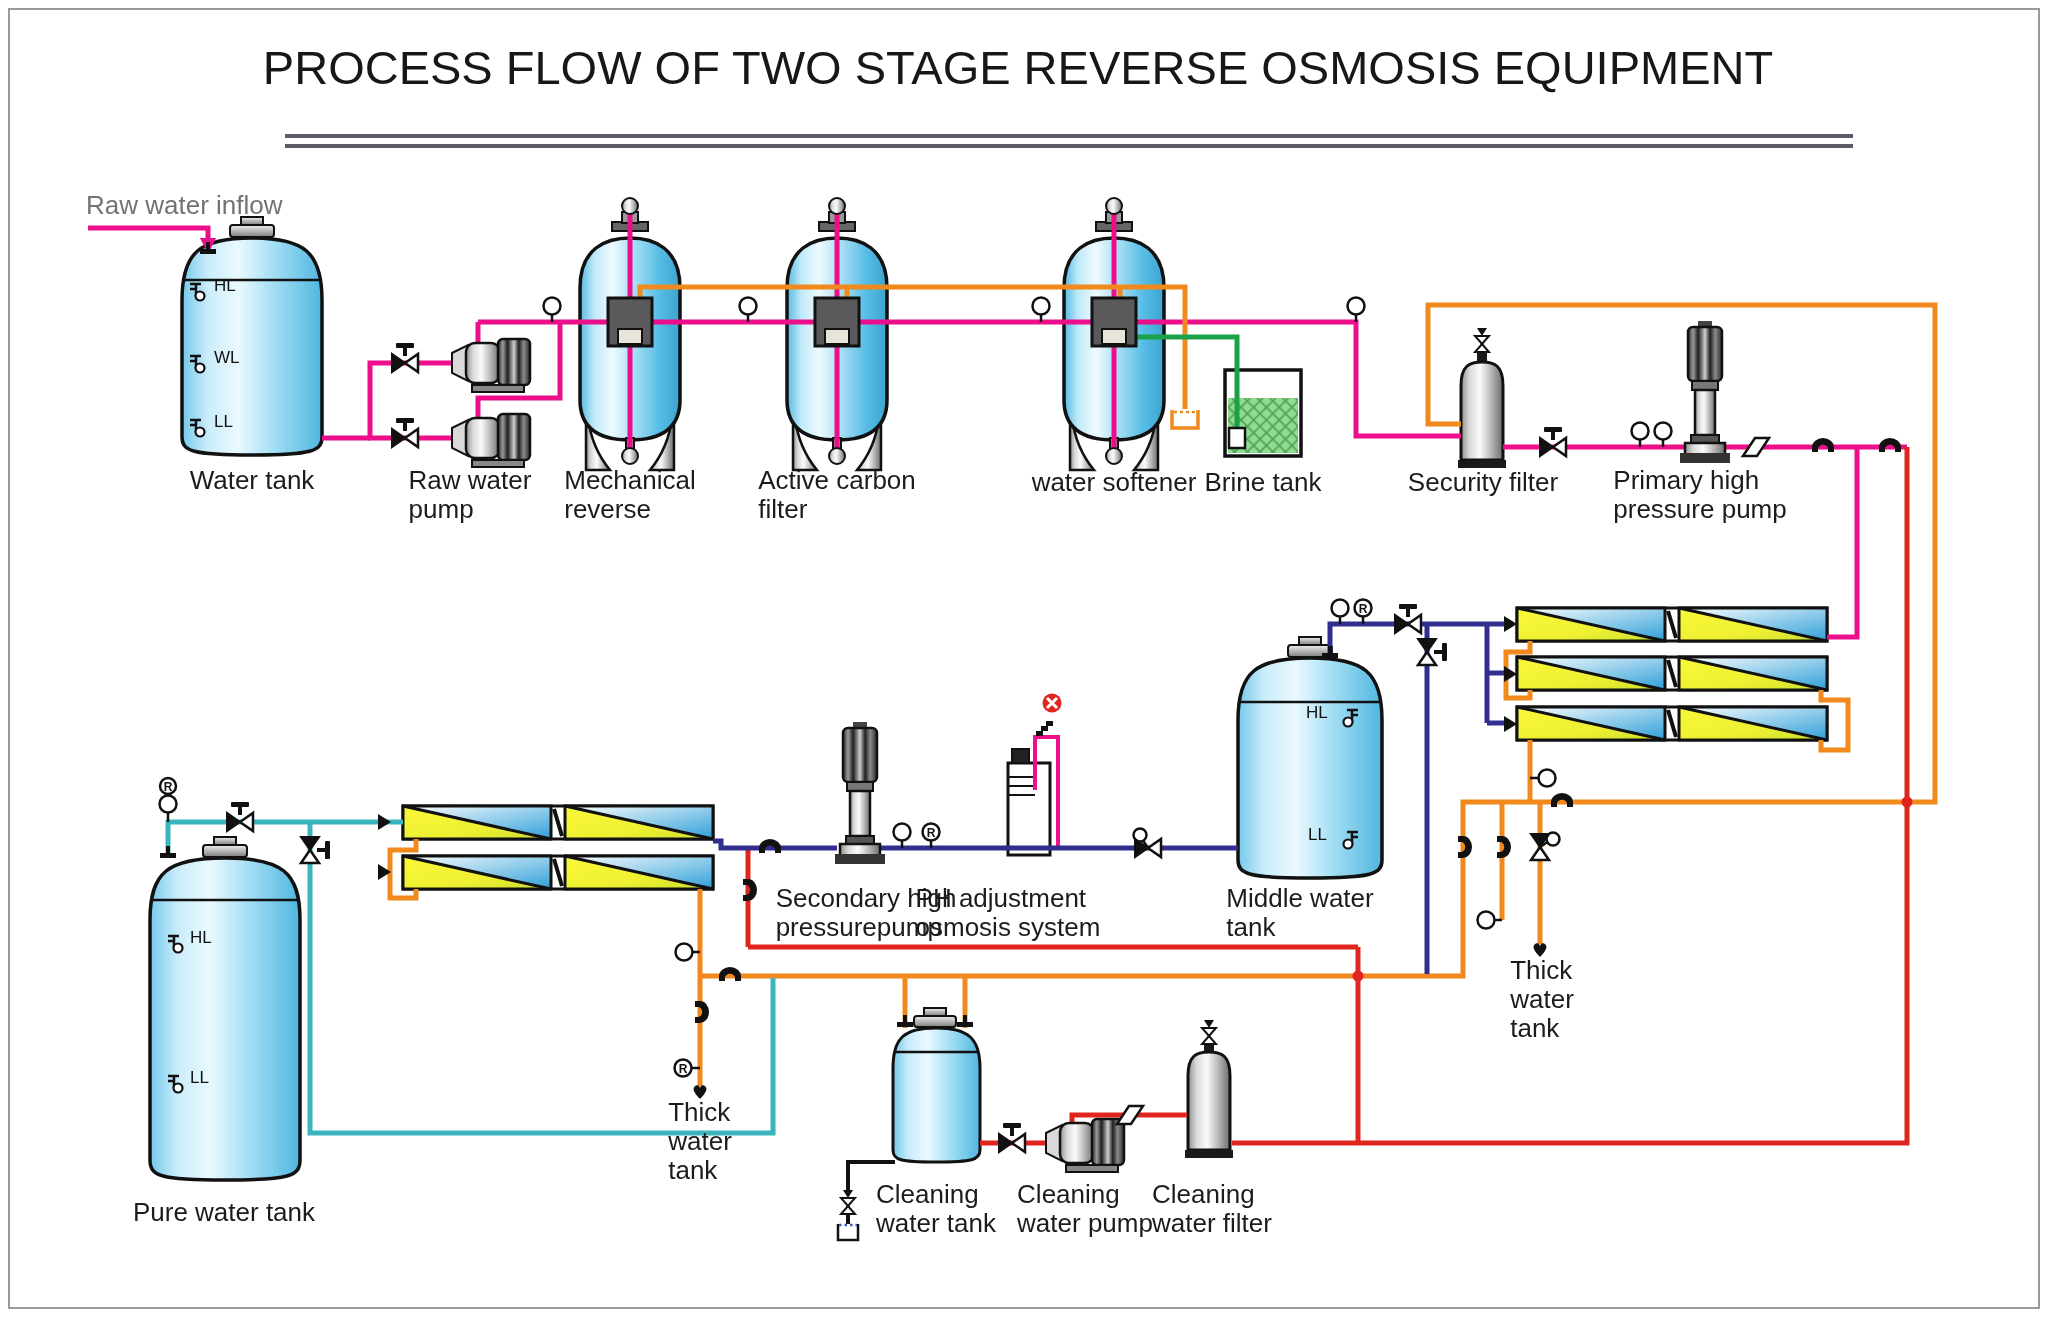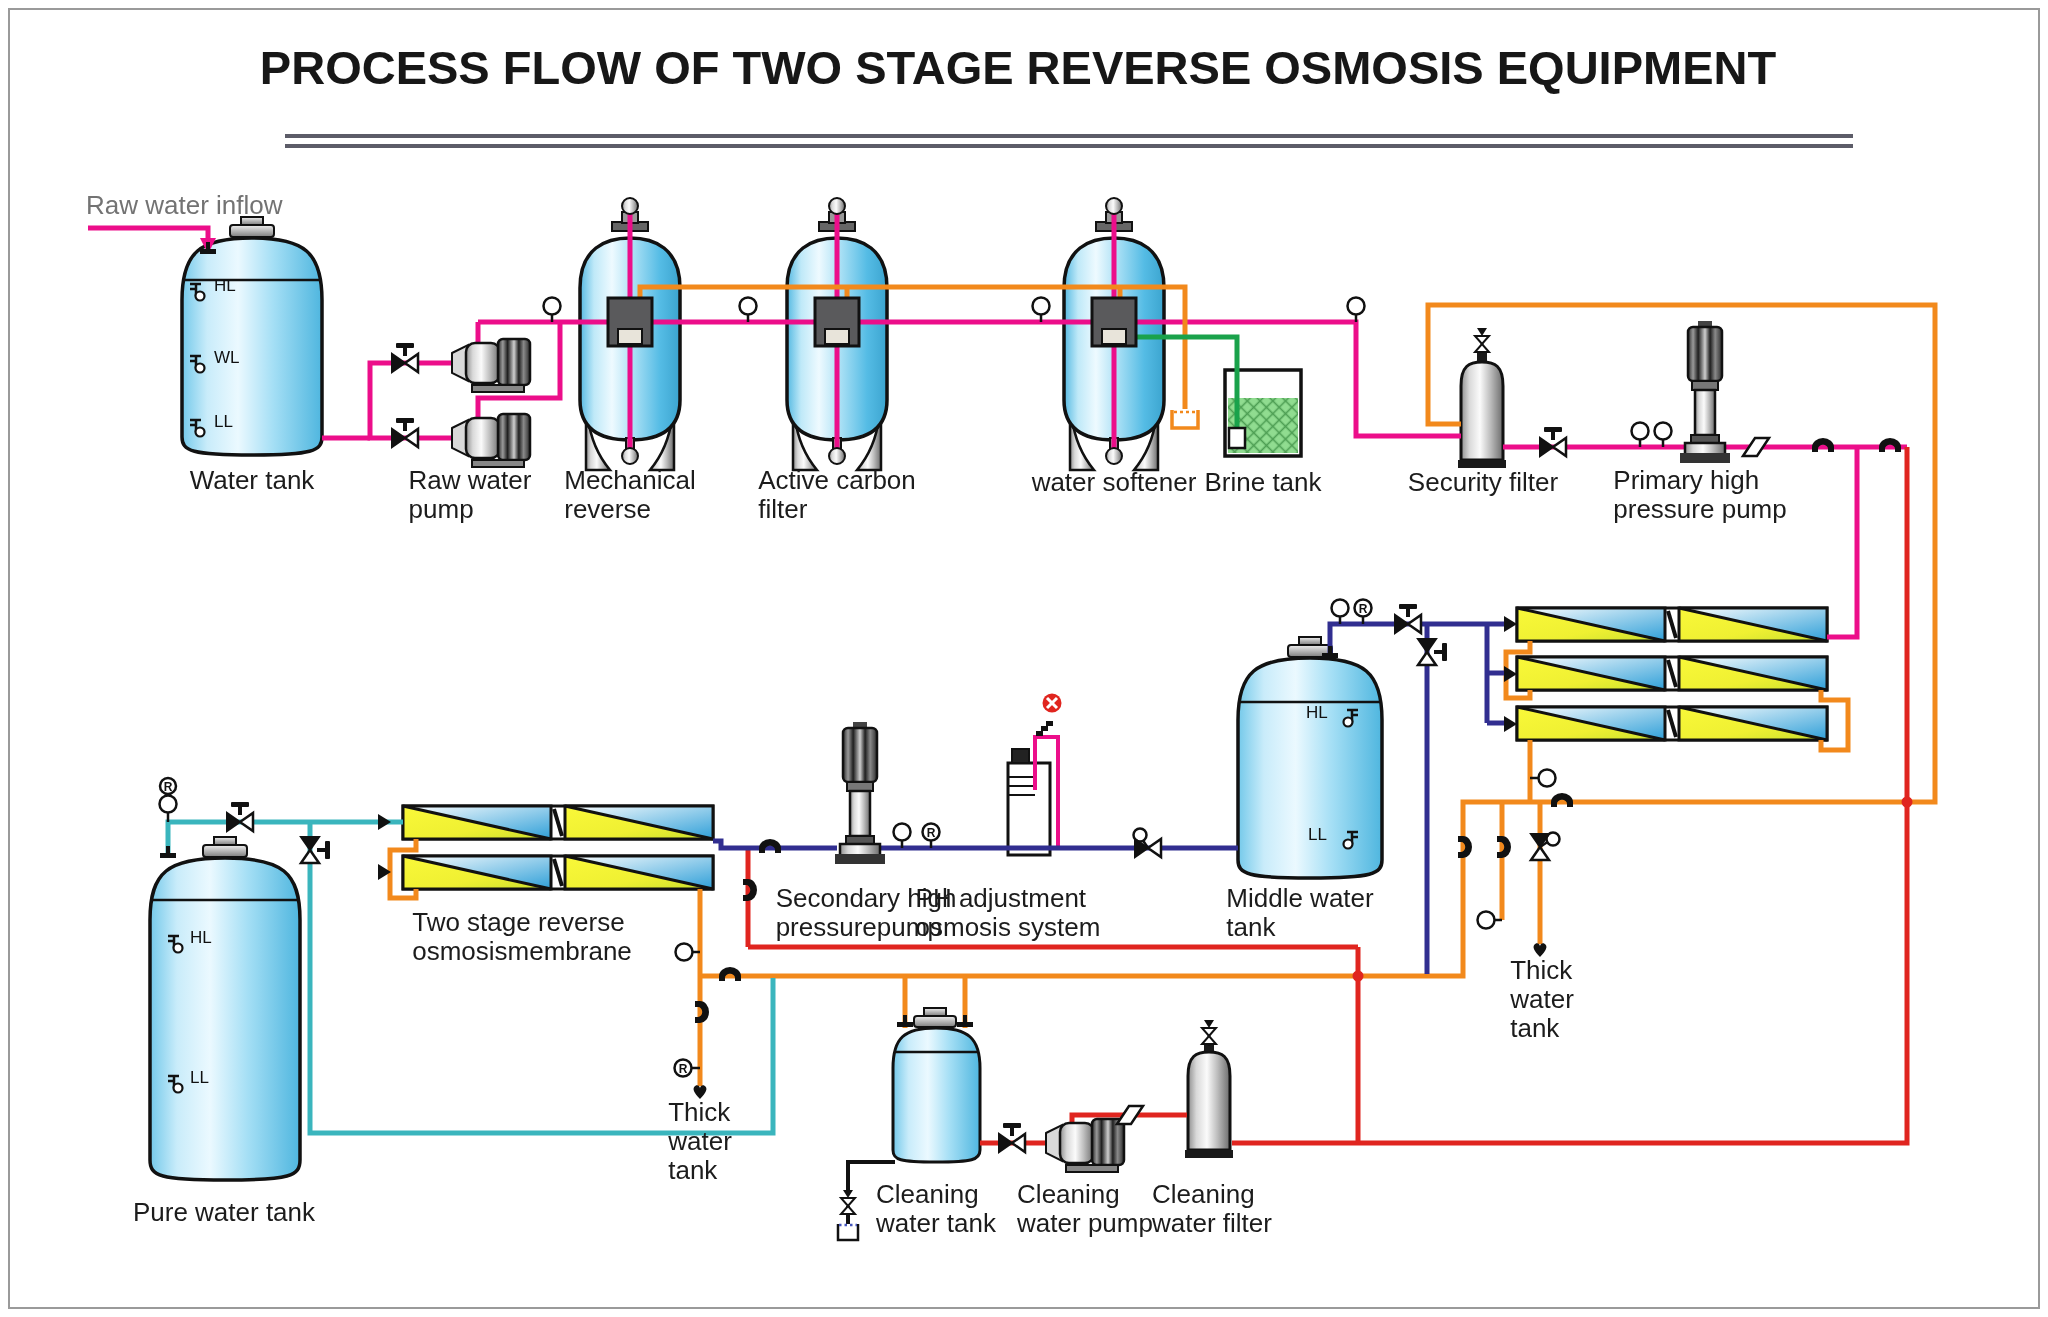--- a/index.html
+++ b/index.html
@@ -1,20 +1,20 @@
 <!DOCTYPE html>
 <html><head>
 <meta charset="utf-8">
 <style>
   html,body{margin:0;padding:0;background:#fff;}
   .stage{position:relative;width:2048px;height:1317px;background:#ffffff;
          font-family:"Liberation Sans",sans-serif;overflow:hidden;}
   .frame{position:absolute;inset:8px;border:2px solid #9a9a9a;pointer-events:none;}
   .title{position:absolute;left:1018px;top:40px;transform:translateX(-50%);
-         font-size:47px;font-weight:bold;color:#171717;white-space:nowrap;}
+         font-size:47px;font-weight:normal;color:#171717;white-space:nowrap;}
   .rule{position:absolute;left:285px;width:1568px;height:4px;background:#5c5c68;}
   .lbl{position:absolute;transform:translateX(-50%);font-size:26px;line-height:1.12;
        color:#1c1c1c;text-align:left;white-space:pre-line;}
   .raw{position:absolute;font-size:26px;color:#737373;white-space:nowrap;}
   .lvl{position:absolute;font-size:17px;font-weight:normal;color:#111;white-space:nowrap;}
   svg{position:absolute;left:0;top:0;}
 </style>
 </head>
 <body>
 
@@ -432,22 +432,20 @@
 <div class="lbl" style="left:1263px;top:468px">Brine tank</div>
 <div class="lbl" style="left:1483px;top:468px">Security filter</div>
 <div class="lbl" style="left:1700px;top:466px">Primary high
 pressure pump</div>
 <div class="lbl" style="left:1300px;top:884px">Middle water
 tank</div>
 <div class="lbl" style="left:1008px;top:884px">PH adjustment
 osmosis system</div>
 <div class="lbl" style="left:866px;top:884px">Secondary high
 pressurepump</div>
-<div class="lbl" style="left:522px;top:908px">Two stage reverse
-osmosismembrane</div>
 <div class="lbl" style="left:700px;top:1098px">Thick
 water
 tank</div>
 <div class="lbl" style="left:1542px;top:956px">Thick
 water
 tank</div>
 <div class="lbl" style="left:224px;top:1198px">Pure water tank</div>
 <div class="lbl" style="left:936px;top:1180px">Cleaning
 water tank</div>
 <div class="lbl" style="left:1085px;top:1180px">Cleaning

